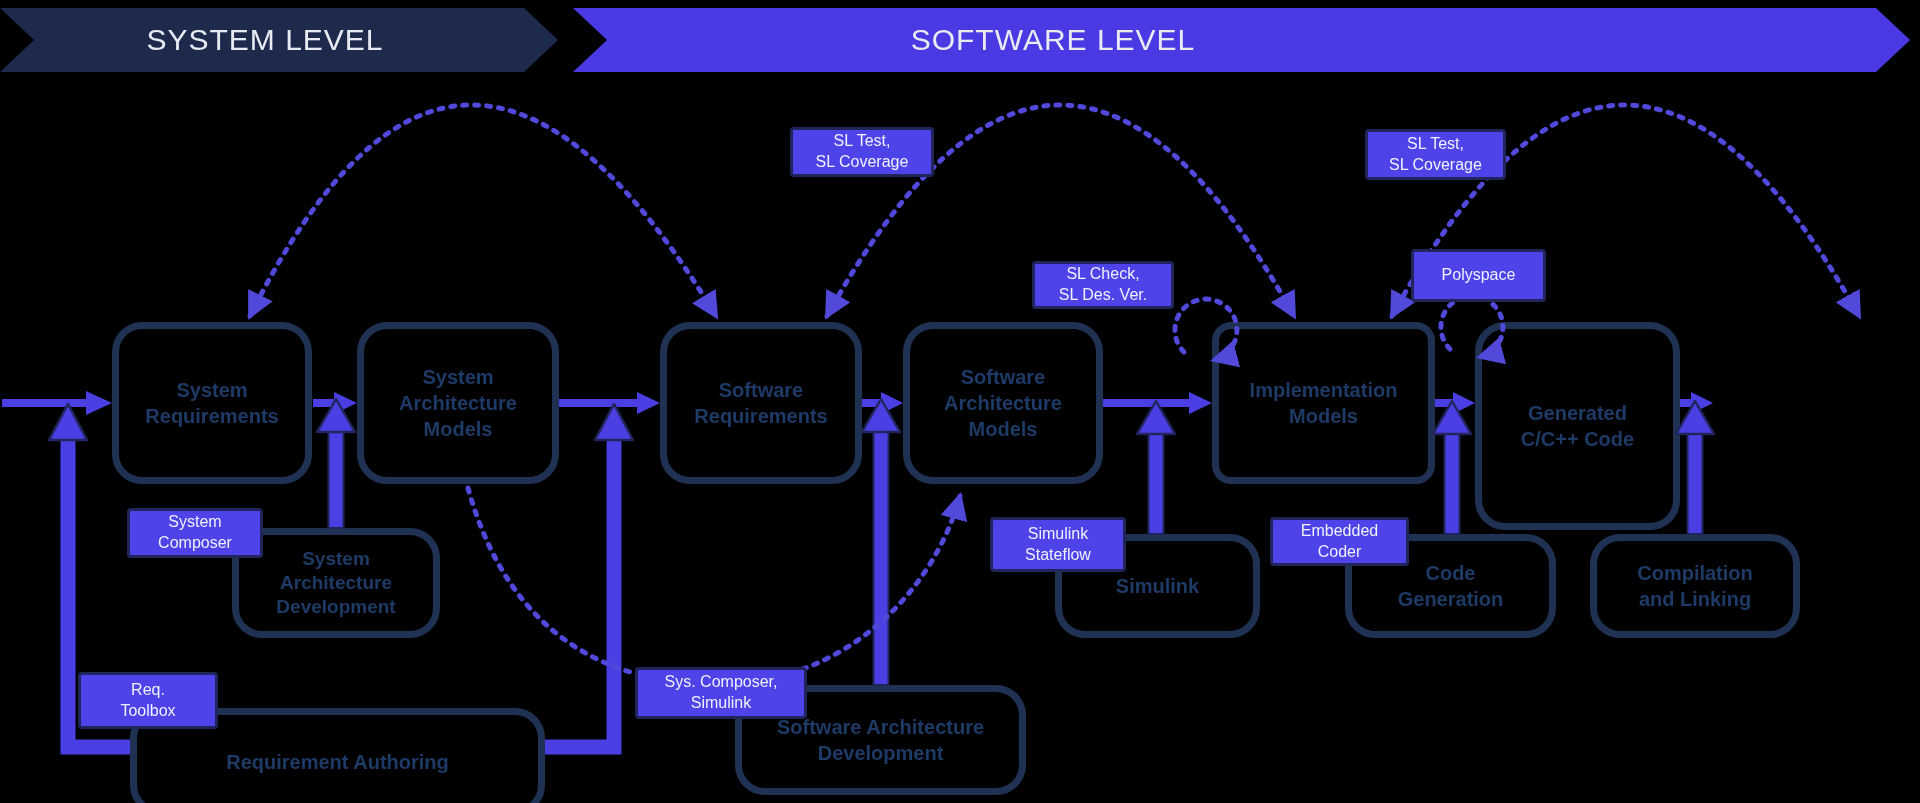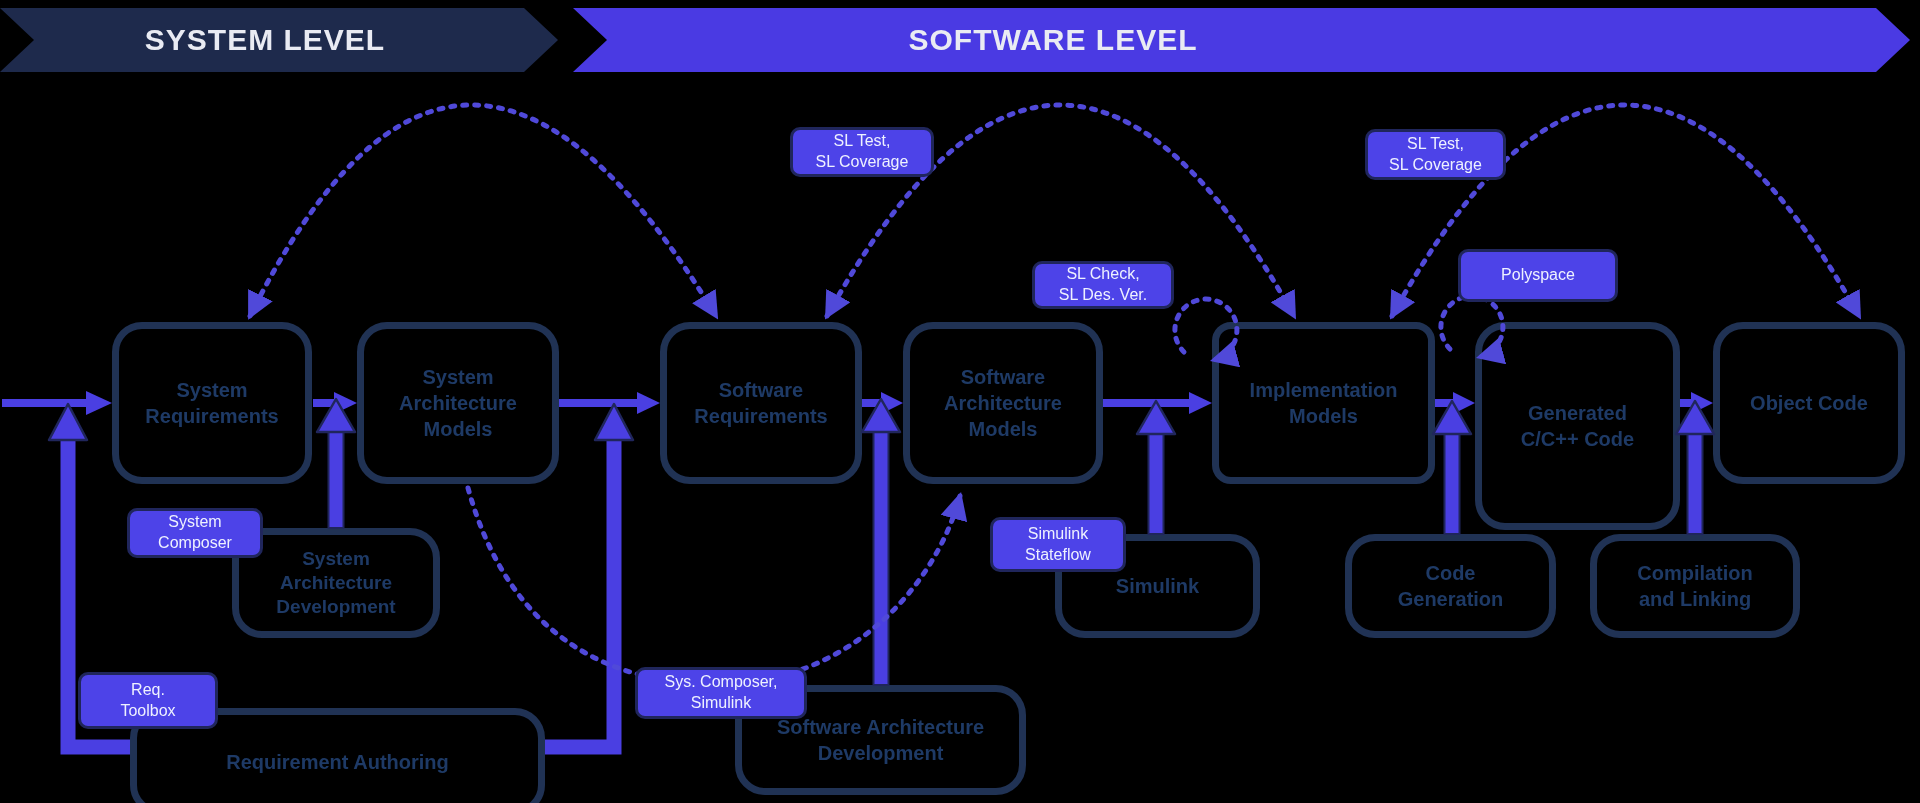--- a/index.html
+++ b/index.html
@@ -8,21 +8,21 @@
     --badge-border:#20265c; --badge-text:#eef1ff; --arrow-purple:#4a3fe2;
     --arc-purple:#5049d9; --banner-text:#e9ebf3;
   }
   html,body{margin:0;padding:0;}
   body{width:1920px;height:803px;background:var(--background);overflow:hidden;
        font-family:"Liberation Sans", sans-serif;}
   .stage{position:relative;width:1920px;height:803px;}
 
   .banner{position:absolute;top:8px;height:64px;z-index:5;}
   .banner .banner-text{position:absolute;top:0;height:64px;display:flex;align-items:center;justify-content:center;
-      color:var(--banner-text);font-size:30px;font-weight:700;letter-spacing:1px;}
+      color:var(--banner-text);font-size:30px;font-weight:400;letter-spacing:1px;}
   #banner-system{left:0;width:558px;background:var(--banner-navy);
       clip-path:polygon(0 0,524px 0,558px 50%,524px 100%,0 100%,34px 50%);}
   #banner-system .banner-text{left:0;width:530px;}
   #banner-software{left:573px;width:1337px;background:var(--banner-purple);
       clip-path:polygon(0 0,1303px 0,1337px 50%,1303px 100%,0 100%,34px 50%);}
   #banner-software .banner-text{left:0;width:960px;}
 
   .pbox{position:absolute;border:7px solid var(--box-border);border-radius:30px;
       display:flex;align-items:center;justify-content:center;text-align:center;
       color:var(--box-text);font-weight:700;font-size:20px;line-height:1.3;
@@ -35,32 +35,32 @@
   #b-gencode{left:1475px;top:322px;width:205px;height:208px;}
   #b-objcode{left:1713px;top:322px;width:192px;height:162px;}
   #b-sysarchdev{left:232px;top:528px;width:208px;height:110px;font-size:19px;line-height:1.25;}
   #b-modeling{left:1055px;top:534px;width:205px;height:104px;}
   #b-codegen{left:1345px;top:534px;width:211px;height:104px;}
   #b-compile{left:1590px;top:534px;width:210px;height:104px;}
   #b-reqauth{left:130px;top:708px;width:415px;height:107px;}
   #b-swarchdev{left:735px;top:685px;width:291px;height:110px;}
 
   .badge{position:absolute;background:var(--badge-fill);border:3px solid var(--badge-border);
-      border-radius:10px;color:var(--badge-text);display:flex;align-items:center;justify-content:center;
+      border-radius:4px;color:var(--badge-text);display:flex;align-items:center;justify-content:center;
       text-align:center;font-size:16px;font-weight:400;line-height:1.3;white-space:pre-line;
       box-sizing:border-box;z-index:4;}
   #g-syscomposer{left:127px;top:508px;width:136px;height:50px;}
   #g-reqtoolbox{left:78px;top:672px;width:140px;height:57px;}
   #g-syscompsim{left:635px;top:667px;width:172px;height:52px;}
   #g-simstateflow{left:990px;top:517px;width:136px;height:55px;}
   #g-embcoder{left:1270px;top:517px;width:139px;height:49px;}
   #g-sltest-l{left:790px;top:127px;width:144px;height:50px;}
   #g-slcheck{left:1032px;top:261px;width:142px;height:48px;}
   #g-sltest-r{left:1365px;top:129px;width:141px;height:51px;}
-  #g-polyspace{left:1458px;top:249px;width:160px;height:53px;}
+  #g-polyspace{left:1411px;top:249px;width:135px;height:53px;}
 
   svg.wires{position:absolute;left:0;top:0;z-index:3;}
   .hshaft{stroke:var(--arrow-purple);stroke-width:8;fill:none;}
   .hhead{fill:var(--arrow-purple);}
   .vshaft{fill:var(--arrow-purple);stroke:var(--badge-border);stroke-width:2;}
   .vpath{stroke:var(--arrow-purple);stroke-width:15;fill:none;}
   .vhead{fill:var(--arrow-purple);stroke:var(--badge-border);stroke-width:2.5;stroke-linejoin:round;}
   .arc{stroke:var(--arc-purple);stroke-width:5;fill:none;stroke-dasharray:4 8;stroke-linecap:round;}
 </style>
 </head>
@@ -82,21 +82,20 @@
 Models</div>
   <div class="pbox" id="b-swreq">Software
 Requirements</div>
   <div class="pbox" id="b-swarch">Software
 Architecture
 Models</div>
   <div class="pbox" id="b-impl">Implementation
 Models</div>
   <div class="pbox" id="b-gencode">Generated
 C/C++ Code</div>
-  <div class="pbox" id="b-objcode">Object Code</div>
 
   <div class="pbox" id="b-sysarchdev">System
 Architecture
 Development</div>
   <div class="pbox" id="b-reqauth">Requirement Authoring</div>
   <div class="pbox" id="b-swarchdev">Software Architecture
 Development</div>
   <div class="pbox" id="b-modeling">Simulink</div>
   <div class="pbox" id="b-codegen">Code
 Generation</div>
@@ -183,20 +182,22 @@
   </svg>
 
   <div class="badge" id="g-syscomposer">System
 Composer</div>
   <div class="badge" id="g-reqtoolbox">Req.
 Toolbox</div>
   <div class="badge" id="g-syscompsim">Sys. Composer,
 Simulink</div>
   <div class="badge" id="g-simstateflow">Simulink
 Stateflow</div>
+  <div class="badge" id="g-embcoder">Embedded
+Coder</div>
   <div class="badge" id="g-sltest-l">SL Test,
 SL Coverage</div>
   <div class="badge" id="g-slcheck">SL Check,
 SL Des. Ver.</div>
   <div class="badge" id="g-sltest-r">SL Test,
 SL Coverage</div>
   <div class="badge" id="g-polyspace">Polyspace</div>
 
 </div>
 

